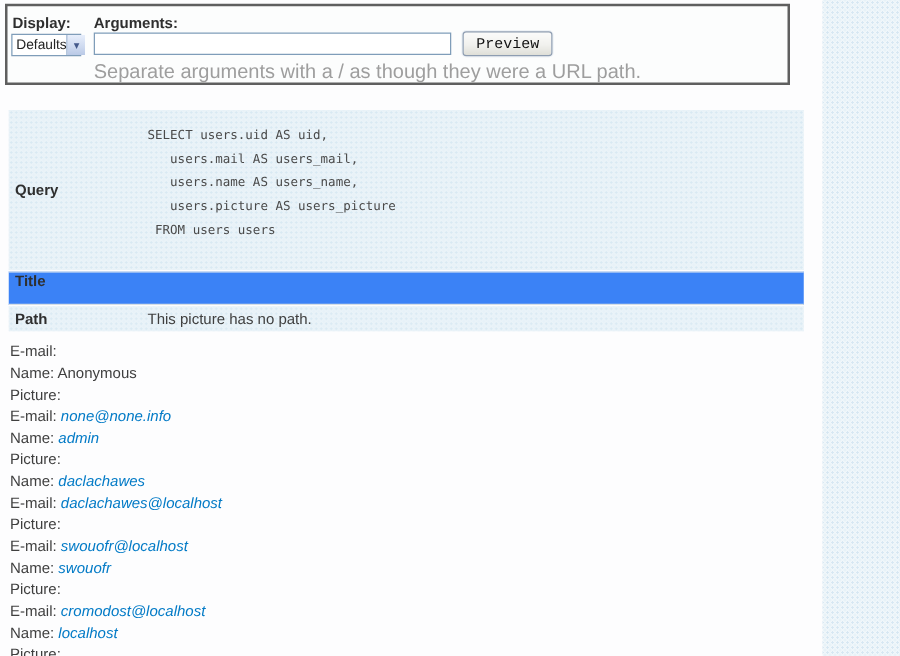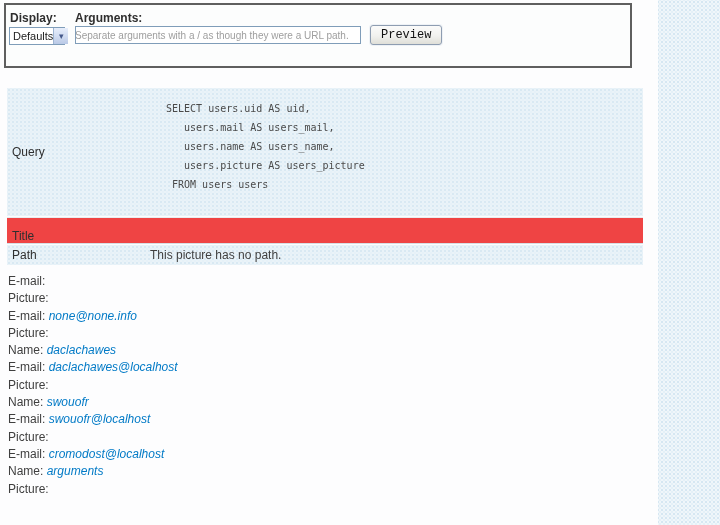--- a/index.html
+++ b/index.html
@@ -57,45 +57,45 @@
     font-family:"Liberation Sans",sans-serif; font-size:12px; padding:0 3px;
   }
   .xp-button {
     position:absolute; left:364px; top:20px; height:20px; padding:0 10px;
     font-family:Liberation Mono, monospace; font-size:12px; color:#111;
     border:1px solid #8e9db1; border-radius:3px;
     background:linear-gradient(#fbfbfa 0%, #f1f1ee 55%, #dfdfd8 100%);
     box-shadow:0 0 0 1px #eef2f6; cursor:pointer;
   }
   .description {
-    position:absolute; left:69px; top:25px; color:#9e9e9e; font-size:10px;
+    position:absolute; left:69px; top:44px; color:#9e9e9e; font-size:16px;
   }
   
   .query-row {
     position:absolute; left:7px; top:88px; width:636px; height:128px;
     display:flex;
   }
   .row-label {
     width:111px; flex:0 0 111px; padding-left:5px;
-    font-weight:normal; color:#2f2f2f;
+    font-weight:bold; color:#2f2f2f;
     display:flex; align-items:center;
   }
   .query-row pre {
     margin-top:11px;
     font-family:"DejaVu Sans Mono","Liberation Mono",monospace;
-    font-size:10px; line-height:19px; color:#4a4a4a; white-space:pre;margin-left:48px;
+    font-size:10px; line-height:19px; color:#4a4a4a; white-space:pre;
   }
   .title-row {
     position:absolute; left:7px; top:217px; width:636px; height:27px;
-    background:#ef4444; border-top:1px solid #e7edf1; border-bottom:1px solid #d6dfe5;
-    display:flex; align-items:flex-end;
+    background:#3b82f6; border-top:1px solid #e7edf1; border-bottom:1px solid #d6dfe5;
+    display:flex; align-items:flex-start;
   }
   .path-row {
     position:absolute; left:7px; top:245px; width:636px; height:20px;
-    display:flex; align-items:center;gap:32px;
+    display:flex; align-items:center;
   }
   .row-value { color:#3f3f3f; }
   
   .results {
     position:absolute; left:8px; top:273px; width:640px;
     font-size:12px; line-height:17.3px; color:#3f3f3f;
   }
   .results a {
     color:#027ac6; text-decoration:none; cursor:pointer;font-style:italic;
   }
@@ -132,31 +132,33 @@
   </div>
 
   <div class="path-row bluetex">
     <div class="row-label">Path</div>
     <div class="row-value">This picture has no path.</div>
   </div>
 
   <div class="results">
 
     <div class="line"><span>E-mail:</span> <span></span></div>
+    <div class="line"><span>Name:</span> <span>Anonymous</span></div>
     <div class="line"><span>Picture:</span> <span></span></div>
 
     <div class="line"><span>E-mail:</span> <a>none@none.info</a></div>
+    <div class="line"><span>Name:</span> <a>admin</a></div>
     <div class="line"><span>Picture:</span> <span></span></div>
 
     <div class="line"><span>Name:</span> <a>daclachawes</a></div>
     <div class="line"><span>E-mail:</span> <a>daclachawes@localhost</a></div>
     <div class="line"><span>Picture:</span> <span></span></div>
 
+    <div class="line"><span>E-mail:</span> <a>swouofr@localhost</a></div>
     <div class="line"><span>Name:</span> <a>swouofr</a></div>
-    <div class="line"><span>E-mail:</span> <a>swouofr@localhost</a></div>
     <div class="line"><span>Picture:</span> <span></span></div>
 
     <div class="line"><span>E-mail:</span> <a>cromodost@localhost</a></div>
-    <div class="line"><span>Name:</span> <a>arguments</a></div>
+    <div class="line"><span>Name:</span> <a>localhost</a></div>
     <div class="line"><span>Picture:</span> <span></span></div>
 
   </div>
 </div>
 
 </body></html>

